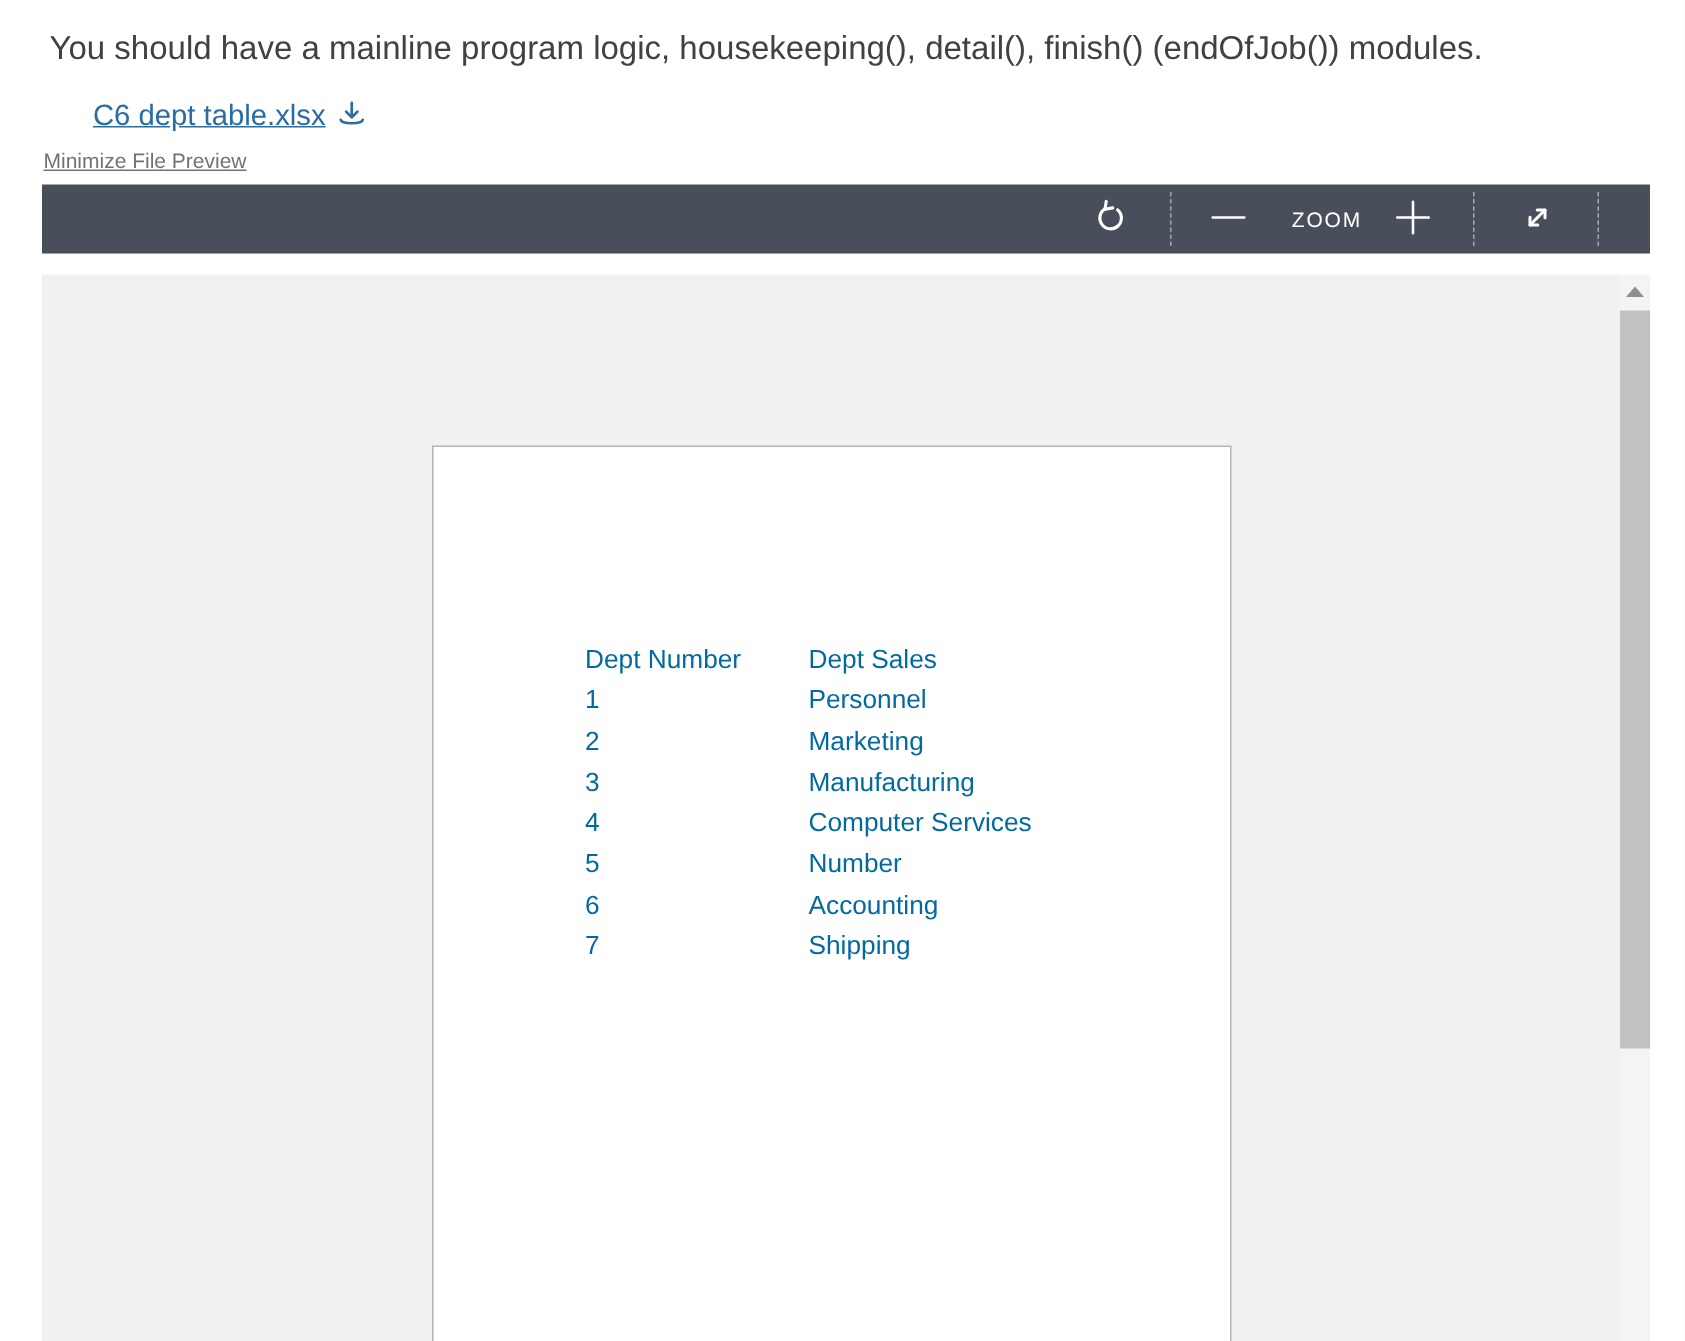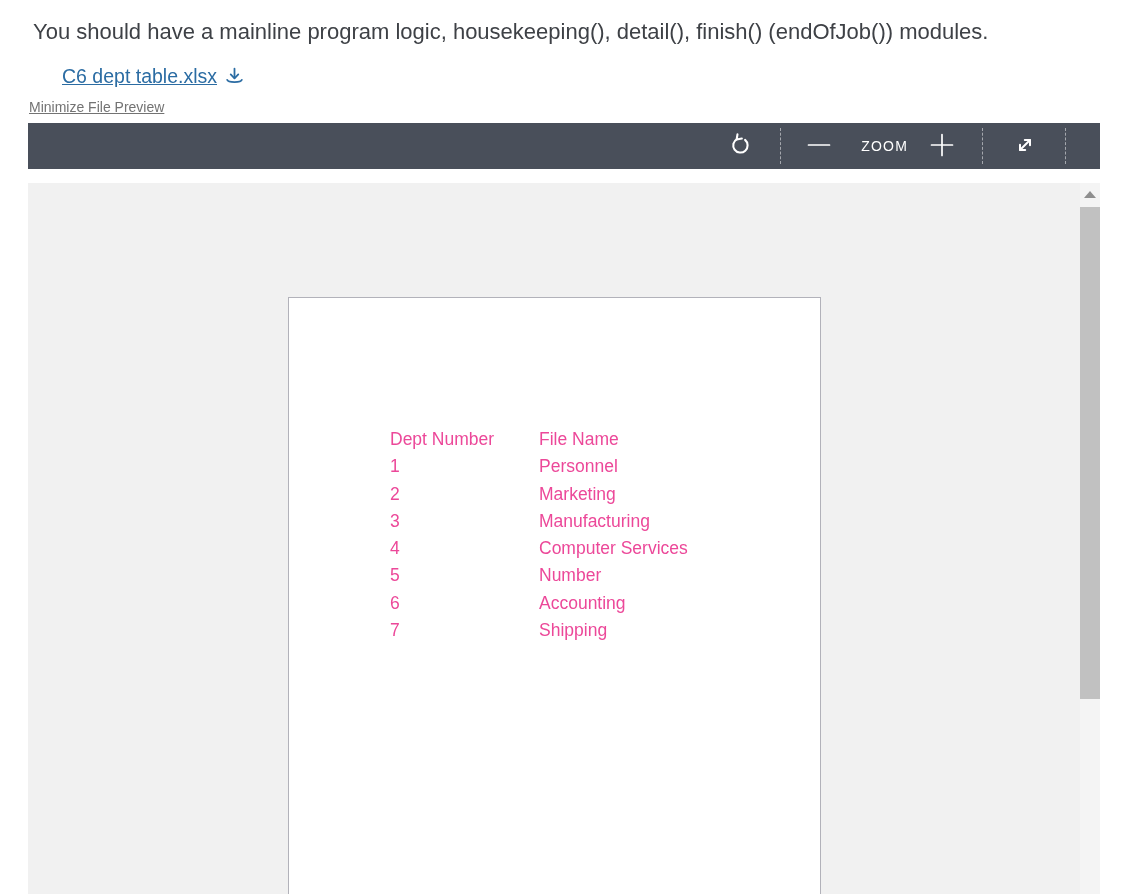--- a/index.html
+++ b/index.html
@@ -68,21 +68,21 @@
   .doc-page {
     position: absolute; left: 260px; top: 114px;
     width: 533px; height: 660px;
     background: #ffffff;
     border: 1px solid #b2b2ba;
   }
   .sheet { position: absolute; left: 101px; top: 128px; }
   .t-row {
     display: flex;
     height: 27.3px; line-height: 27.3px;
-    font-size: 17.5px; color: #ec4899;
+    font-size: 17.5px; color: #0369a1;
     white-space: nowrap;
   }
   .t-row .c1 { width: 149px; }
 
   
   .scrollbar {
     position: absolute; right: 0; top: 0;
     width: 20px; height: 711px;
     background: #f4f4f4;
   }
@@ -158,21 +158,21 @@
     </span>
   </button>
   <div class="tb-divider mr34"></div>
 </div>
 
 <div class="preview-area">
   <div class="doc-page">
     <div class="sheet">
       <div class="t-row">
         <span class="c1">Dept Number</span>
-        <span class="c2">File Name</span>
+        <span class="c2">Dept Sales</span>
       </div>
       <div class="t-row">
         <span class="c1">1</span>
         <span class="c2">Personnel</span>
       </div>
       <div class="t-row">
         <span class="c1">2</span>
         <span class="c2">Marketing</span>
       </div>
       <div class="t-row">

